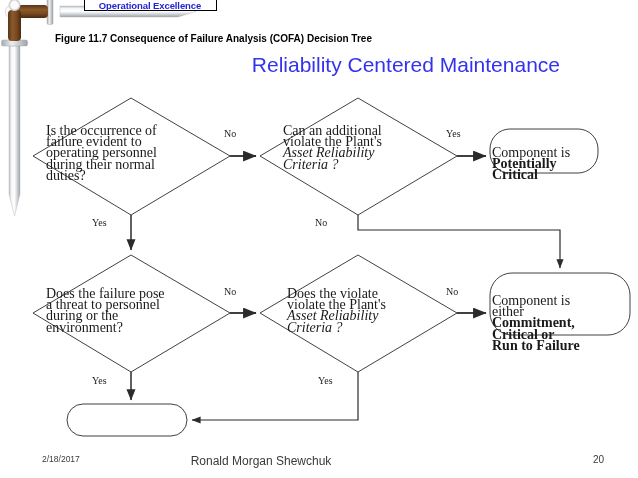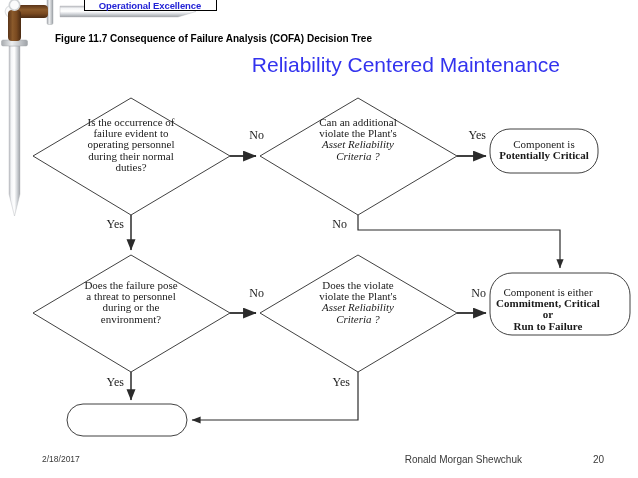--- a/index.html
+++ b/index.html
@@ -45,40 +45,40 @@
   }
 
   
   .swords{position:absolute;left:0;top:-6px;width:200px;height:240px;z-index:5;}
 
   
   .flow{position:absolute;left:0;top:0;width:638px;height:460px;}
   .node-text{
     position:absolute;
     font-family:"Liberation Serif", serif;
-    font-size:11px;
+    font-size:14px;
     line-height:11.2px;
     color:#1a1a1a;
-    text-align:center;
     pointer-events:none;
+    margin-top:8px;
   }
   .node-text .it{font-style:italic;}
   .node-text .bd{font-weight:bold;}
   .edge-label{
     position:absolute;
     font-family:"Liberation Serif", serif;
-    font-size:12px;
+    font-size:10px;
     color:#222;
-    text-align:right;
+    text-align:left;
   }
 
   
   .footer{position:absolute;left:0;top:452px;width:638px;height:26px;}
   .f-date{position:absolute;left:42px;top:2px;font-size:8.5px;color:#3a3a3a;}
-  .f-author{position:absolute;left:0;top:2px;width:522px;text-align:right;font-size:10px;color:#3a3a3a;}
+  .f-author{position:absolute;left:0;top:2px;width:522px;text-align:center;font-size:12px;color:#3a3a3a;}
   .f-page{position:absolute;right:34px;top:2px;font-size:10px;color:#3a3a3a;}
 </style>
 </head>
 <body>
 
 <div class="slide">
 
   <svg class="swords" viewBox="0 0 200 240" width="200" height="240">
     <defs>
       <linearGradient id="bladeV" x1="0" y1="0" x2="1" y2="0">

